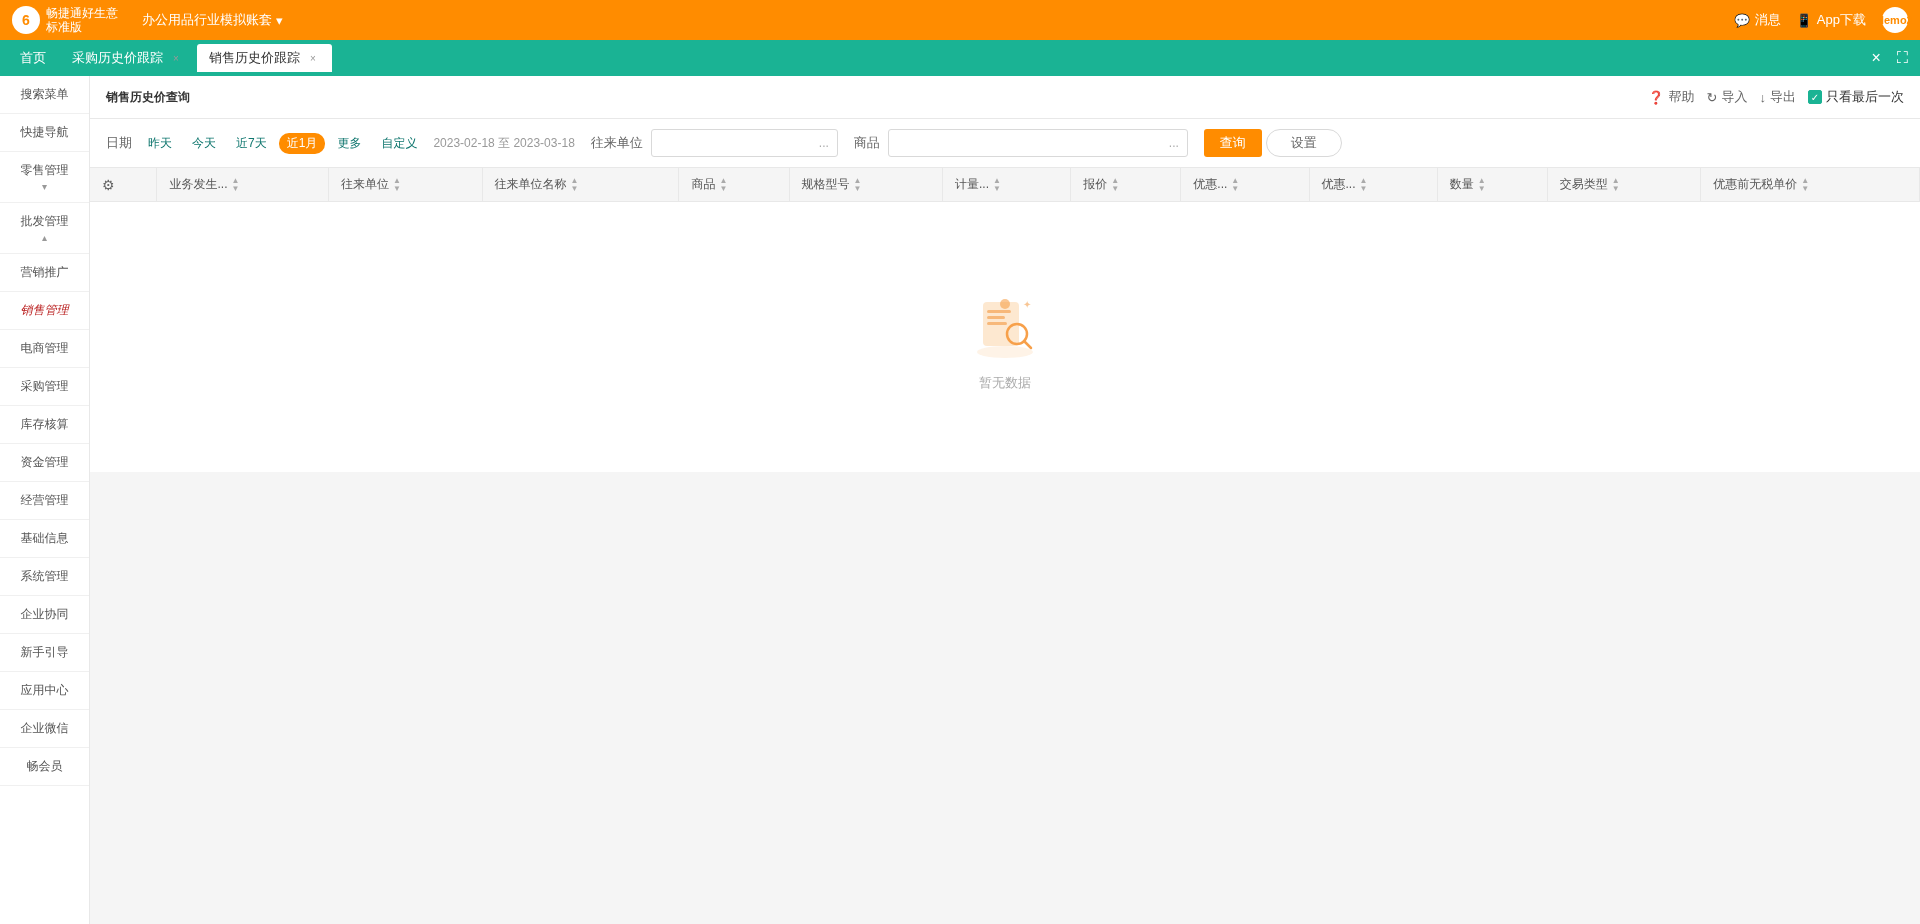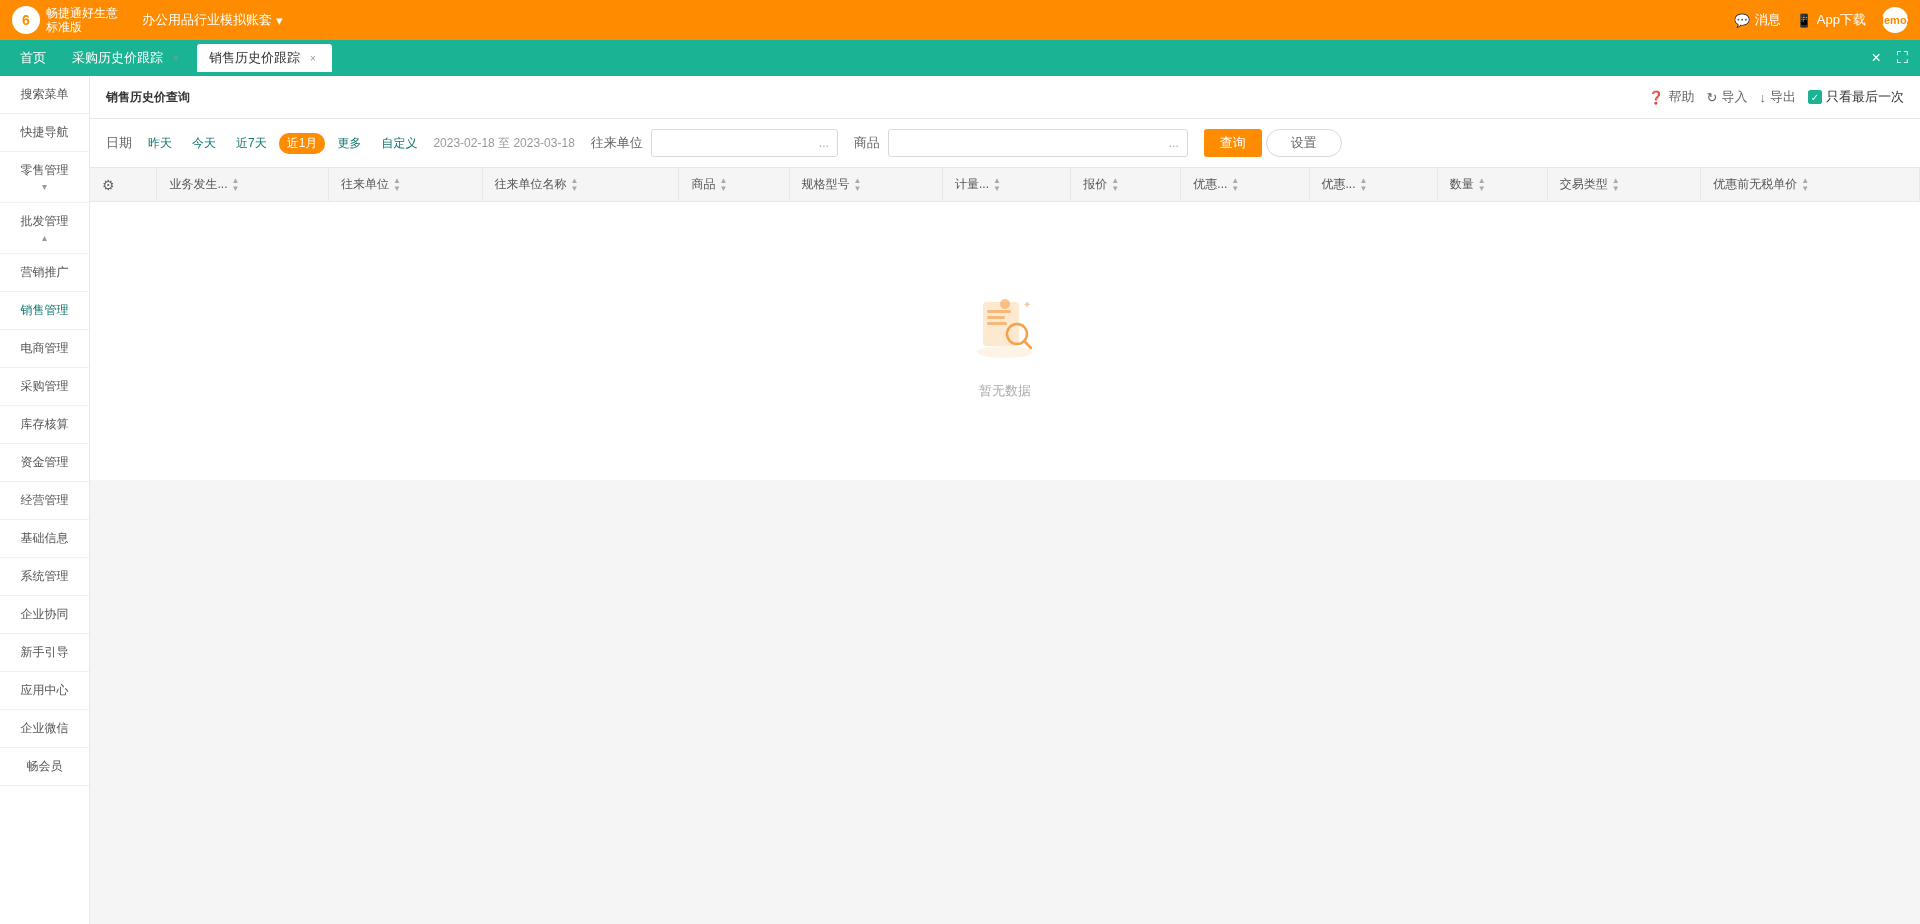--- a/index.html
+++ b/index.html
@@ -114,21 +114,21 @@
     }
     .sidebar-item {
       padding: 10px 4px;
       text-align: center;
       cursor: pointer;
       font-size: 12px;
       color: #555;
       border-bottom: 1px solid #f0f0f0;
       display: flex; flex-direction: column; gap: 2px;
     }
-    .sidebar-item.active { color: #0f766e; }
+    .sidebar-item.active { color: #b91c1c; font-style: italic; }
     .sidebar-item .label { font-size: 12px; }
     .sidebar-arrow { font-size: 10px; color: #999; }
 
     
     .content-area {
       flex: 1;
       background: #f5f5f5;
       overflow: auto;
       padding: 0;
     }
@@ -271,21 +271,21 @@
       padding: 80px 0;
     }
     .empty-icon {
       width: 80px; height: 80px;
       position: relative;
     }
     .empty-icon-svg {
       width: 80px; height: 80px;
     }
     .empty-text {
-      color: #aaa; font-size: 13px; margin-top: 20px;
+      color: #aaa; font-size: 13px; margin-top: 12px;
     }
 
     .gear-icon { font-size: 14px; color: #666; cursor: pointer; }
   </style>
 </head>
 <body>
 
 <div class="top-bar">
   <div class="logo-area">
     <div class="logo-icon">6</div>

